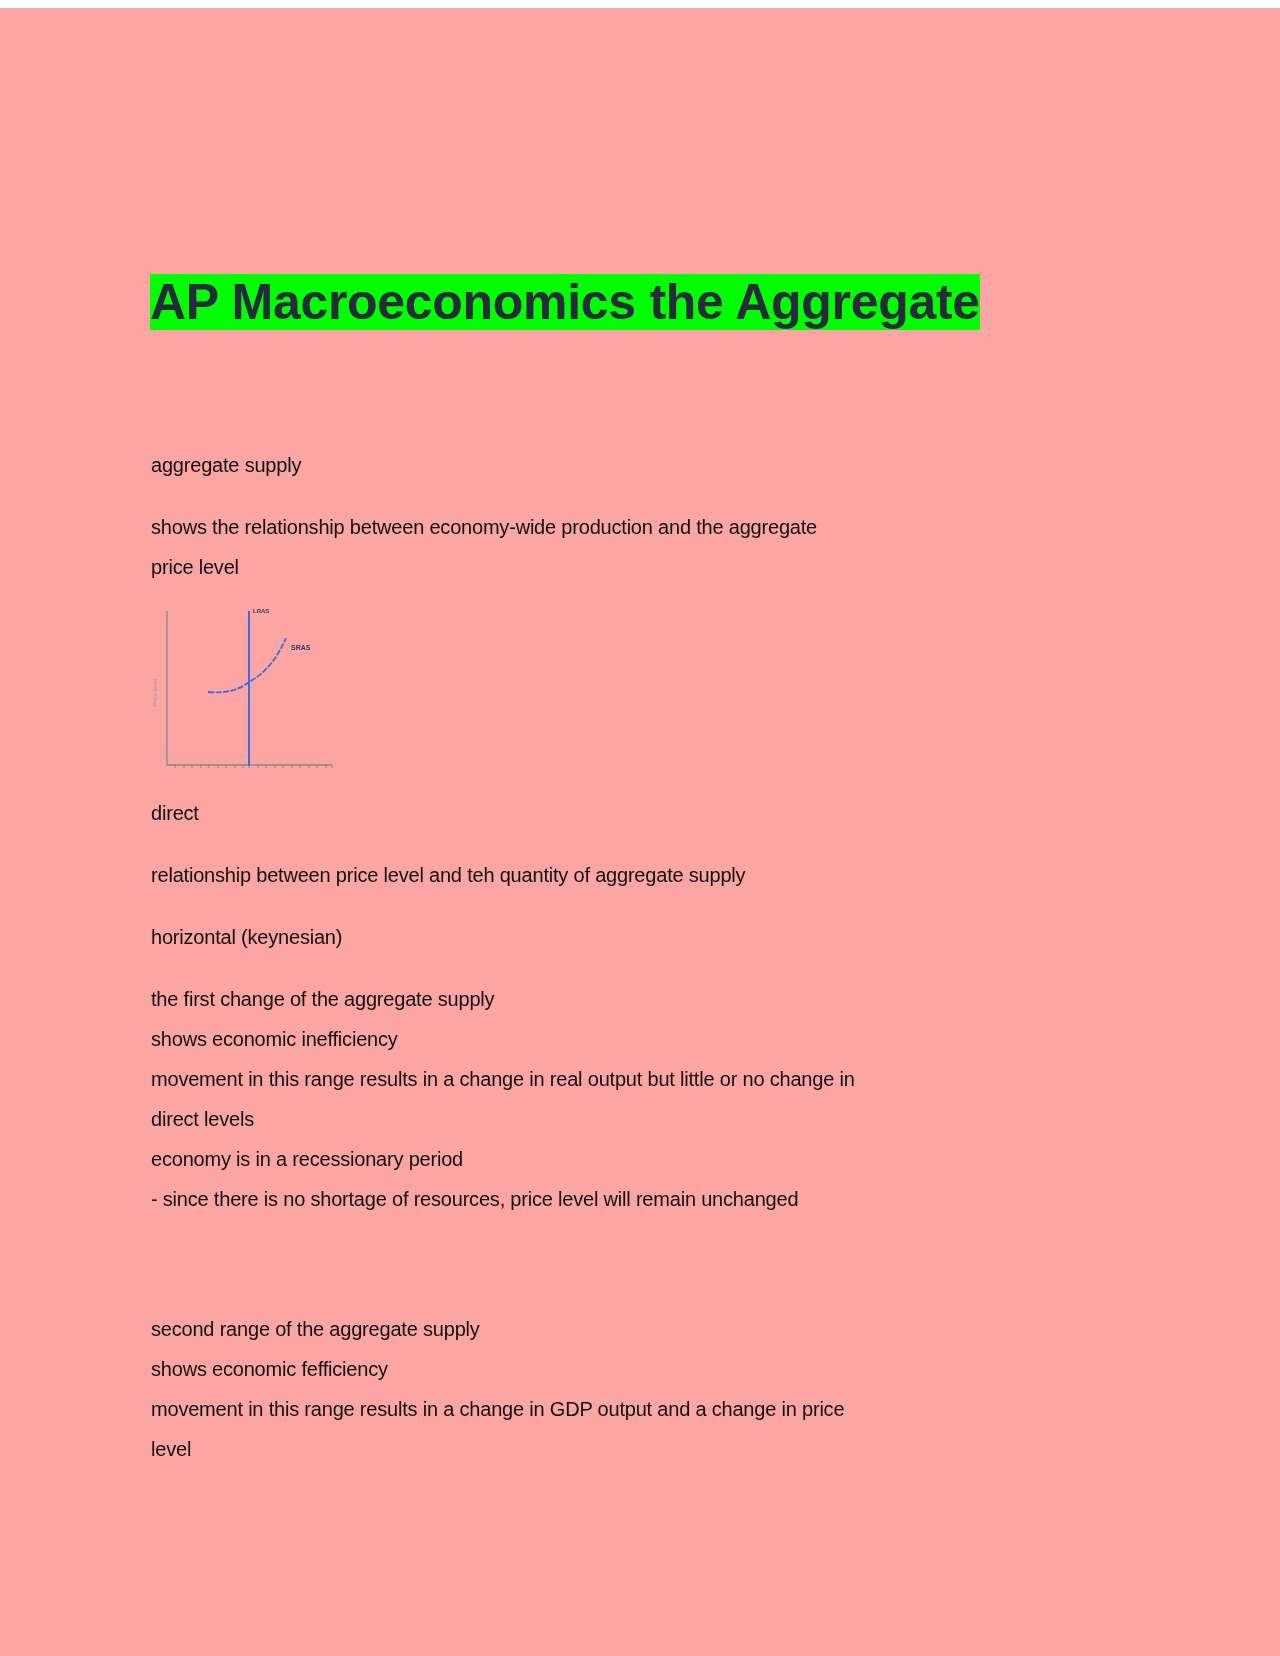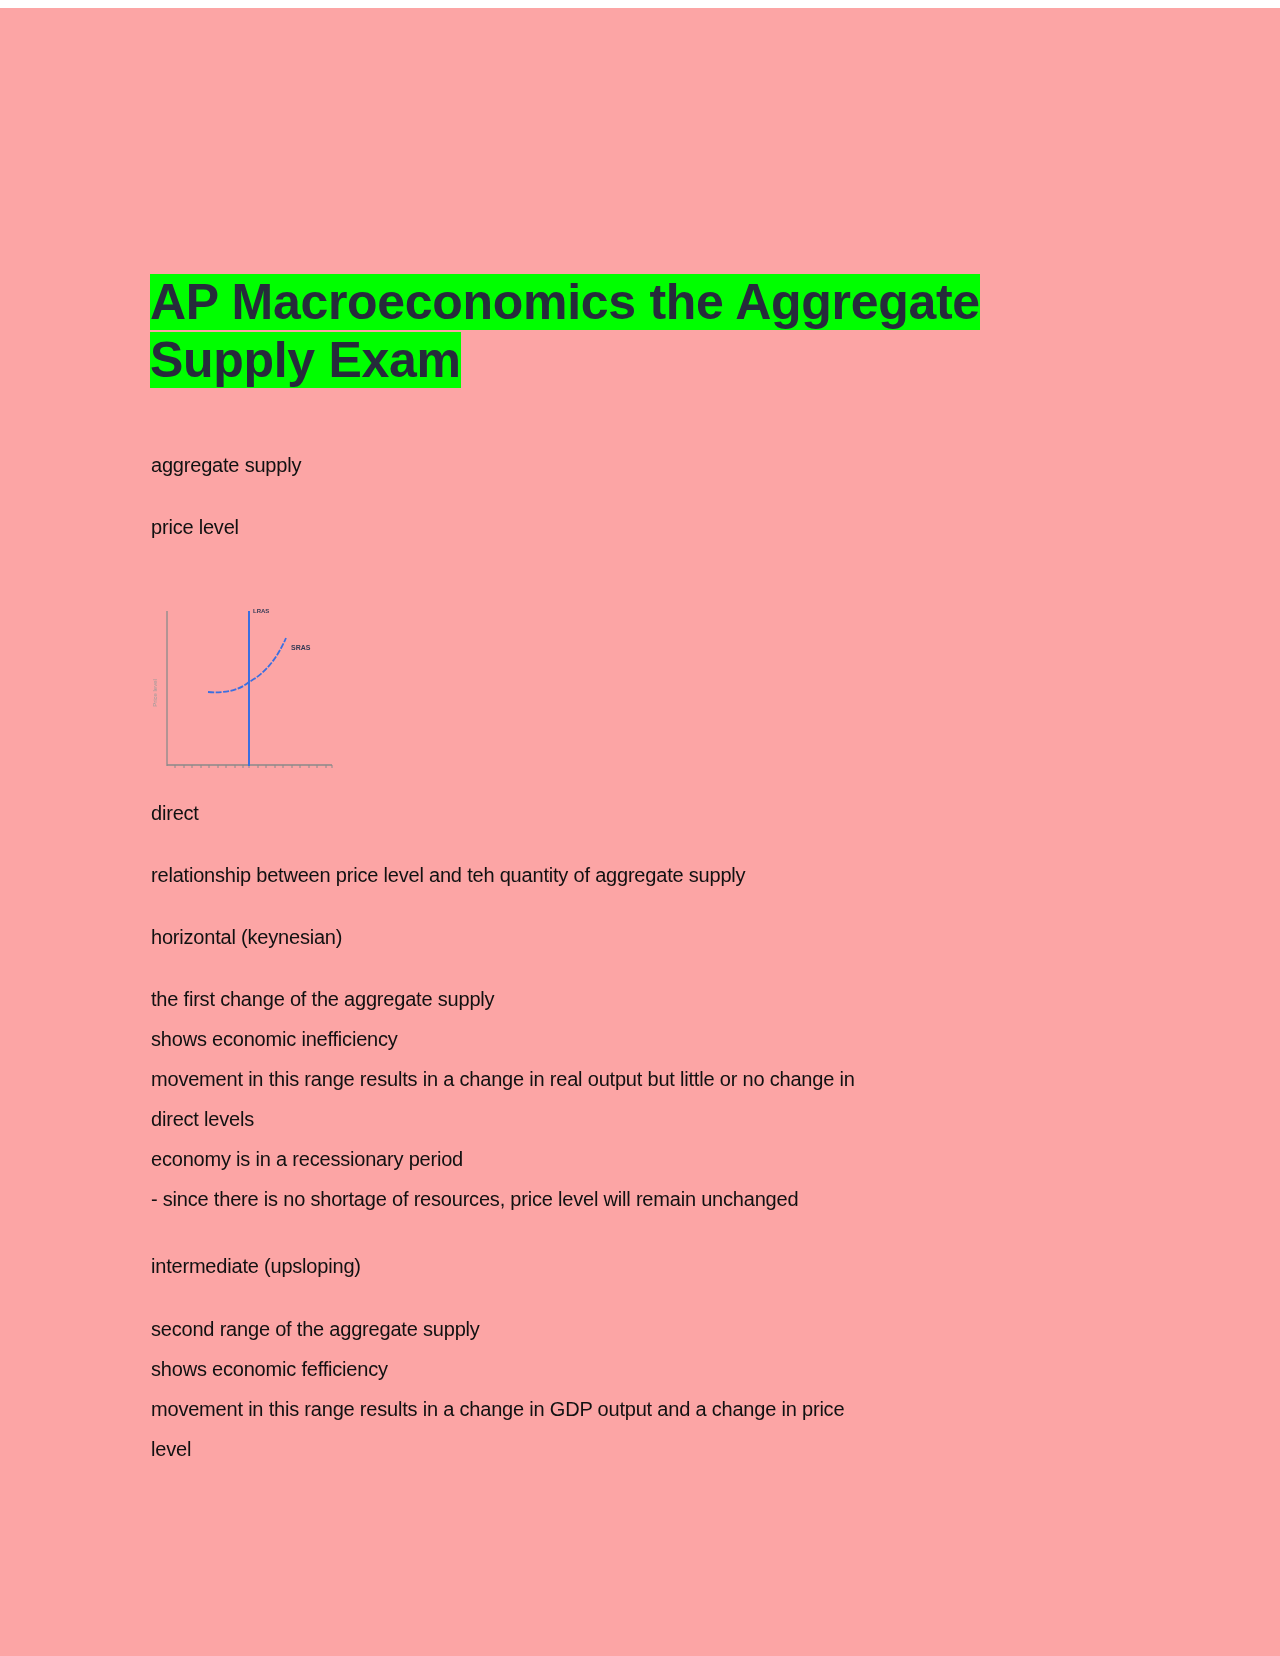--- a/index.html
+++ b/index.html
@@ -61,28 +61,28 @@
     }
     .chart svg { display: block; }
   </style>
 </head>
 <body>
 
 <div class="page">
 
   <h1 class="title">
     <span class="hl">AP Macroeconomics the Aggregate</span><br>
-    <span class="hl">Supply Exam</span>
   </h1>
 
   <p class="body-text" style="top:437px">
     <span class="ln">aggregate supply</span>
   </p>
 
   <p class="body-text" style="top:499px">
+    <span class="ln">shows the relationship between economy-wide production and the aggregate</span>
     <span class="ln">price level</span>
   </p>
 
   <div class="chart">
     <svg width="200" height="180" viewBox="0 0 200 180">
 
       <line x1="27" y1="13" x2="27" y2="168" stroke="#8a8a8a" stroke-width="1.3"></line>
 
       <line x1="27" y1="167" x2="192" y2="167" stroke="#8a8a8a" stroke-width="1.3"></line>
       <g stroke="#8a8a8a" stroke-width="1">
@@ -132,23 +132,20 @@
 
   <p class="body-text" style="top:971px">
     <span class="ln">the first change of the aggregate supply</span>
     <span class="ln">shows economic inefficiency</span>
     <span class="ln">movement in this range results in a change in real output but little or no change in</span>
     <span class="ln">direct levels</span>
     <span class="ln">economy is in a recessionary period</span>
     <span class="ln">- since there is no shortage of resources, price level will remain unchanged</span>
   </p>
 
-  <p class="body-text" style="top:1238px">
-    <span class="ln">intermediate (upsloping)</span>
-  </p>
 
   <p class="body-text" style="top:1301px">
     <span class="ln">second range of the aggregate supply</span>
     <span class="ln">shows economic fefficiency</span>
     <span class="ln">movement in this range results in a change in GDP output and a change in price</span>
     <span class="ln">level</span>
   </p>
 
 </div>
 

